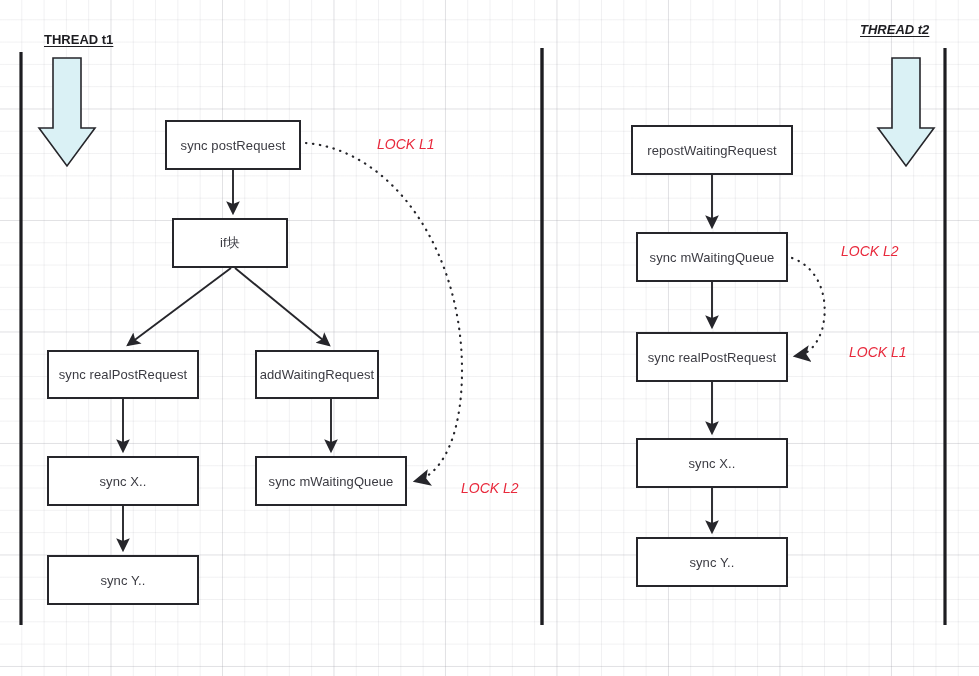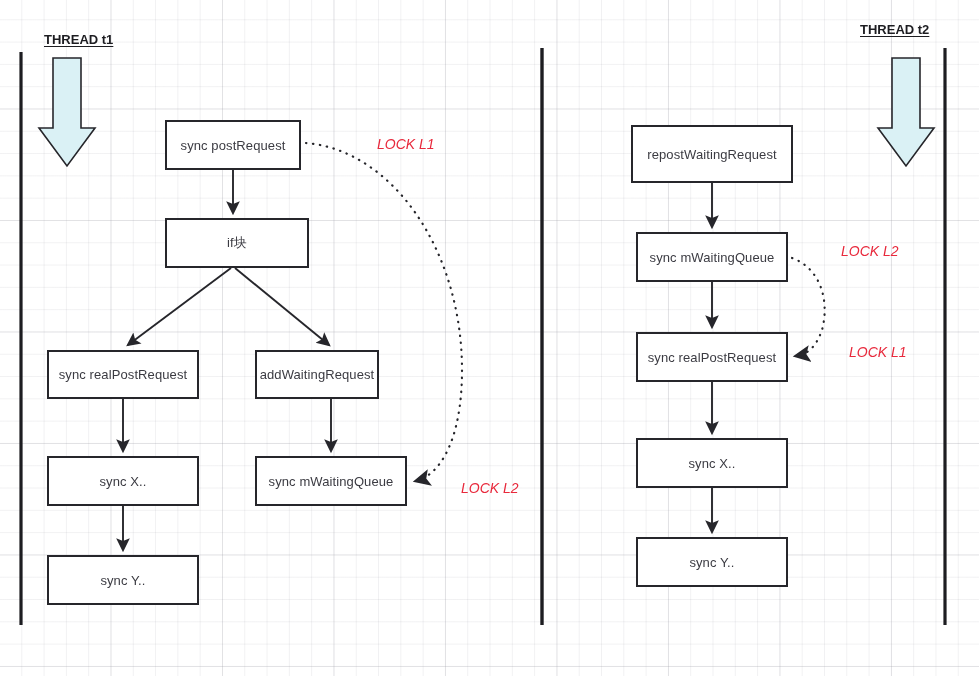--- a/index.html
+++ b/index.html
@@ -119,45 +119,45 @@
       <line x1="712" y1="175" x2="712" y2="227" marker-end="url(#arrowSolid)"></line>
       <line x1="712" y1="282" x2="712" y2="327" marker-end="url(#arrowSolid)"></line>
       <line x1="712" y1="382" x2="712" y2="433" marker-end="url(#arrowSolid)"></line>
       <line x1="712" y1="488" x2="712" y2="532" marker-end="url(#arrowSolid)"></line>
     </g>
 
     <path d="M792,258 C 820,268 830,300 822,330 C 816,347 808,354 796,356" fill="none" stroke="#26262b" stroke-width="2.2" stroke-linecap="round" stroke-dasharray="0.4 6.6" marker-end="url(#arrowDotted)"></path>
   </svg>
 
   <div class="thread-title" style="left:44px; top:32px;">THREAD t1</div>
-  <div class="thread-title" style="left:860px; top:22px;">THREAD t2</div>
+  <div class="thread-title" style="left:860px; top:22px;font-style:italic;">THREAD t2</div>
 
   <div class="node" style="left:165px; top:120px; width:136px; height:50px;">
     <span>sync postRequest</span>
   </div>
-  <div class="node" style="left:165px; top:218px; width:144px; height:50px;">
+  <div class="node" style="left:172px; top:218px; width:116px; height:50px;">
     <span>if块</span>
   </div>
   <div class="node" style="left:47px; top:350px; width:152px; height:49px;">
     <span>sync realPostRequest</span>
   </div>
   <div class="node" style="left:255px; top:350px; width:124px; height:49px;">
     <span>addWaitingRequest</span>
   </div>
   <div class="node" style="left:47px; top:456px; width:152px; height:50px;">
     <span>sync X..</span>
   </div>
   <div class="node" style="left:255px; top:456px; width:152px; height:50px;">
     <span>sync mWaitingQueue</span>
   </div>
   <div class="node" style="left:47px; top:555px; width:152px; height:50px;">
     <span>sync Y..</span>
   </div>
 
-  <div class="node" style="left:631px; top:125px; width:162px; height:58px;">
+  <div class="node" style="left:631px; top:125px; width:162px; height:50px;">
     <span>repostWaitingRequest</span>
   </div>
   <div class="node" style="left:636px; top:232px; width:152px; height:50px;">
     <span>sync mWaitingQueue</span>
   </div>
   <div class="node" style="left:636px; top:332px; width:152px; height:50px;">
     <span>sync realPostRequest</span>
   </div>
   <div class="node" style="left:636px; top:438px; width:152px; height:50px;">
     <span>sync X..</span>

